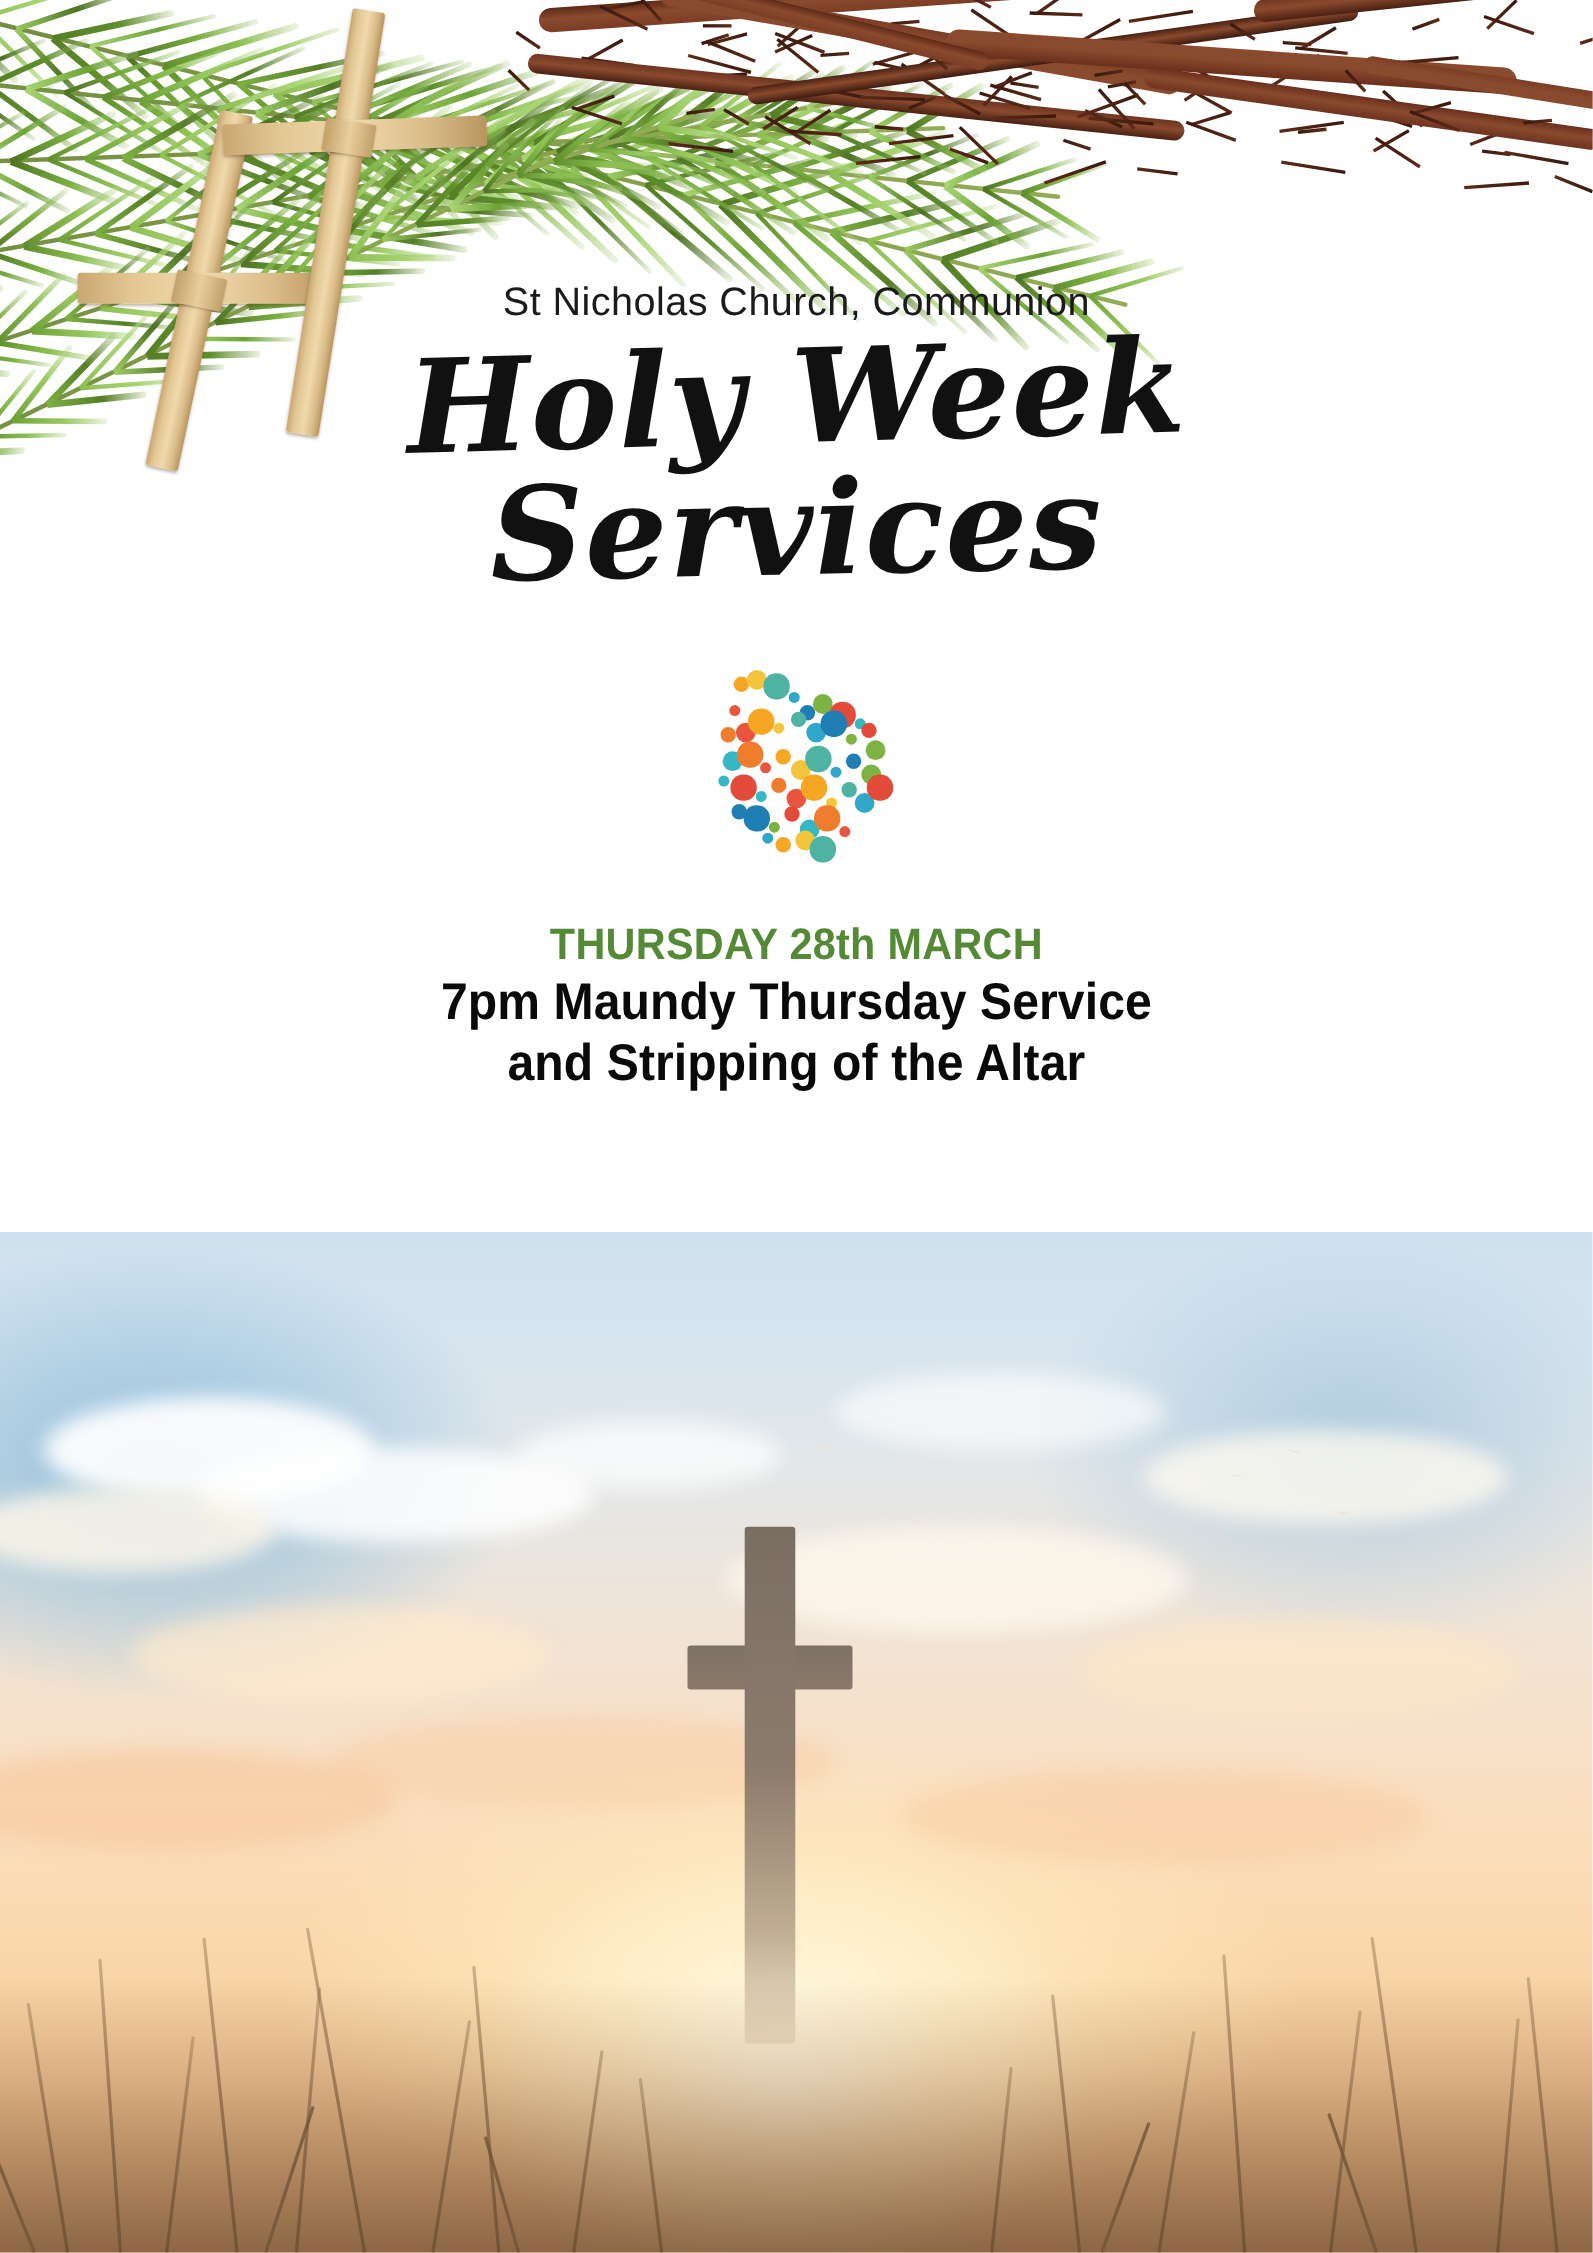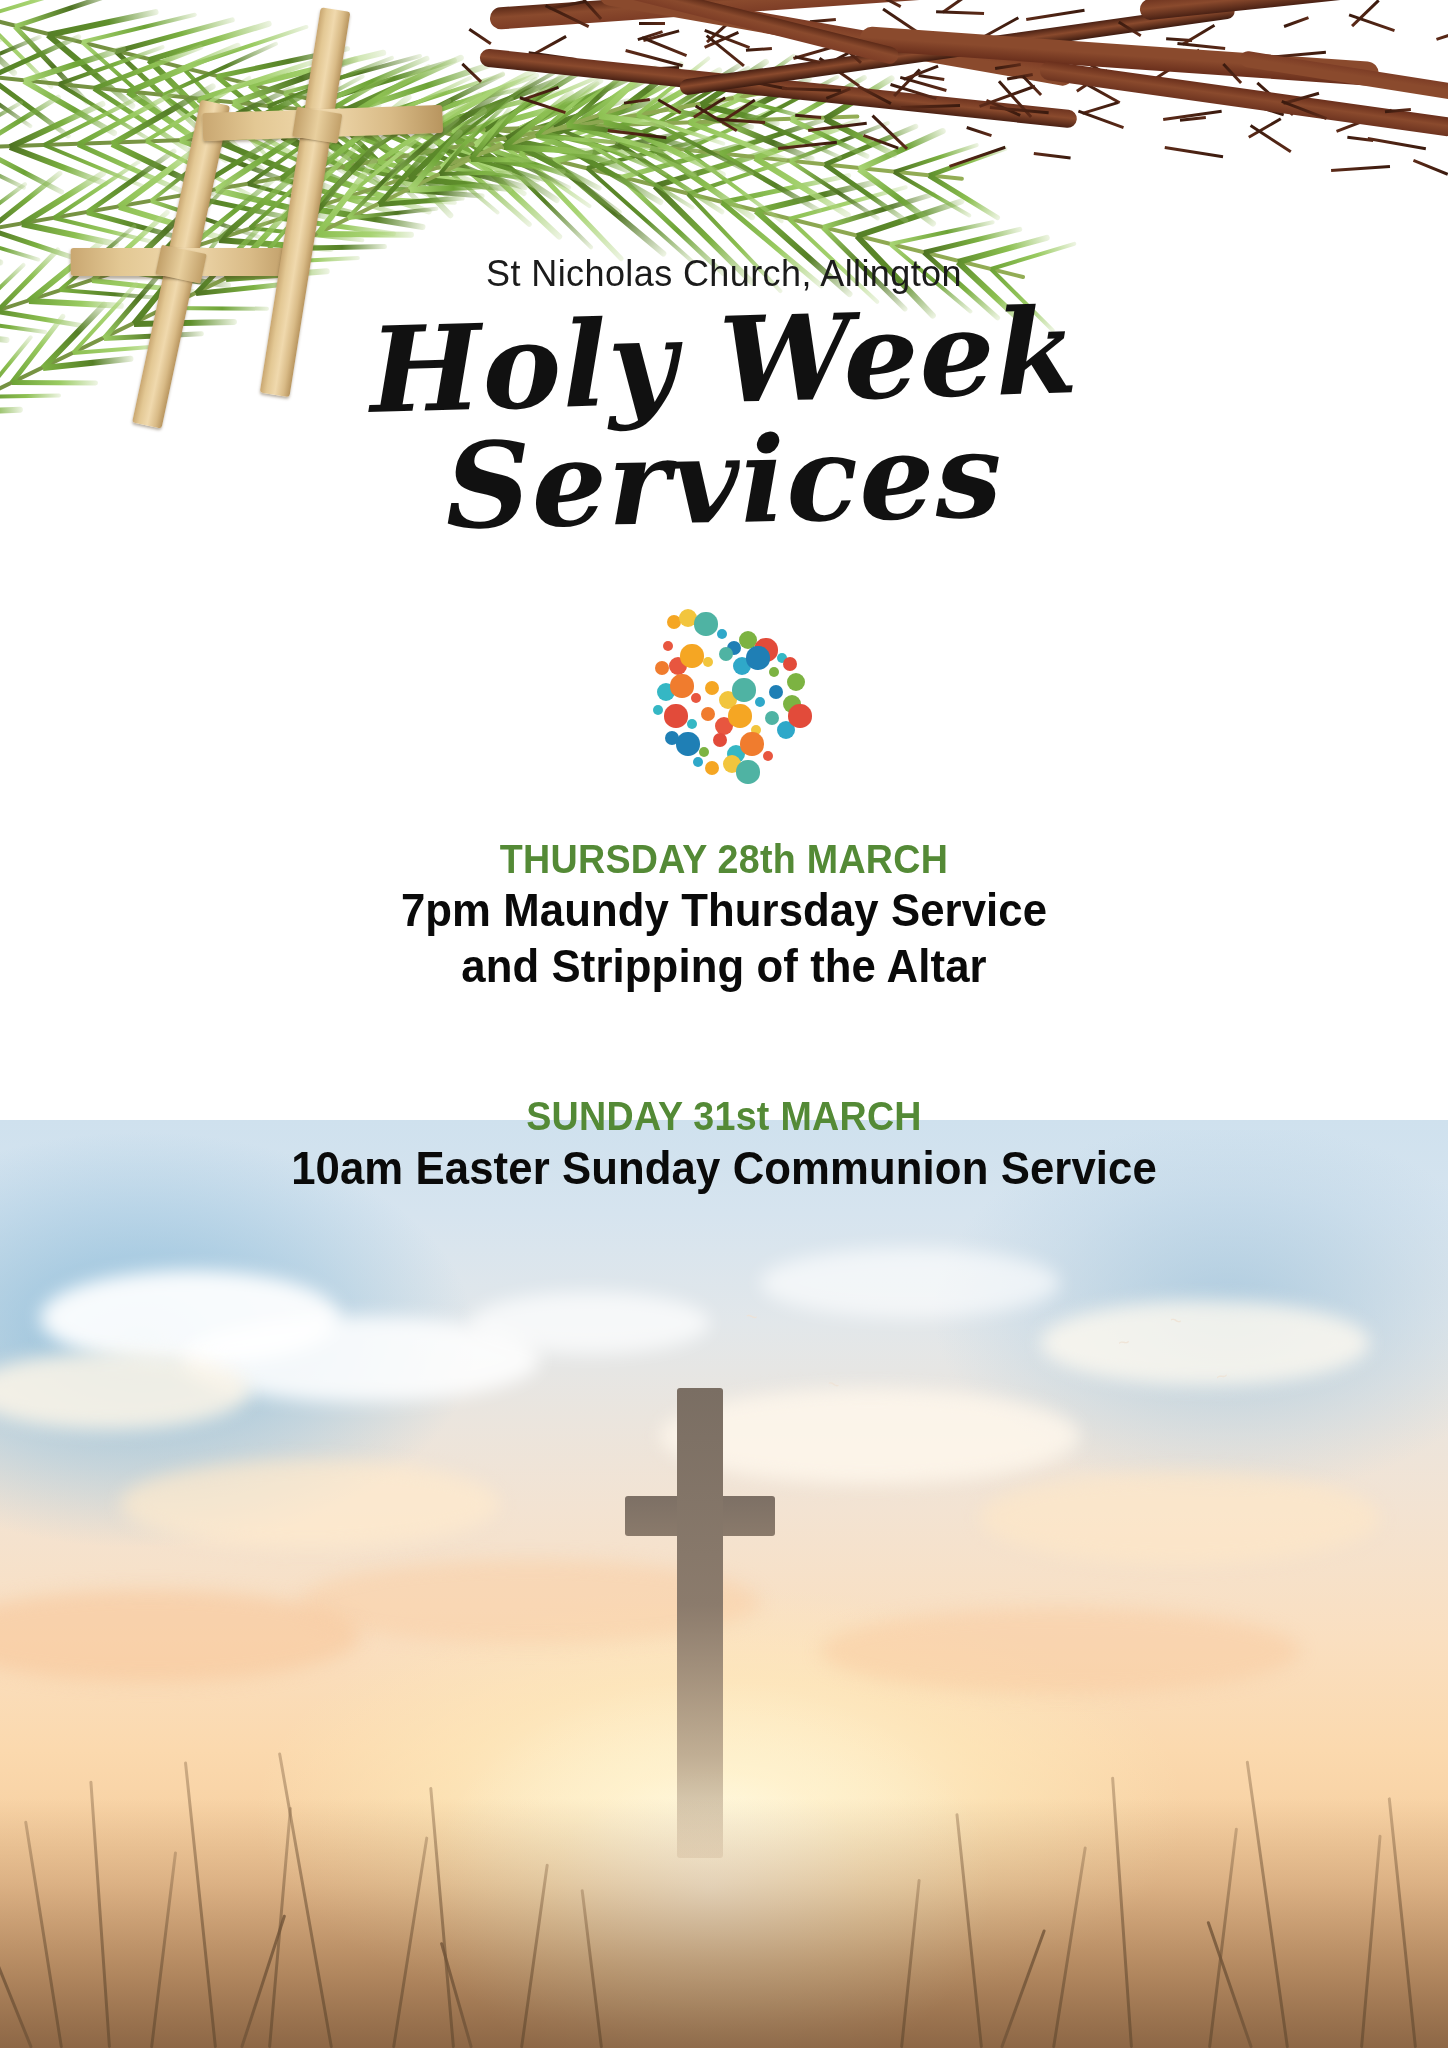--- a/index.html
+++ b/index.html
@@ -601,21 +601,21 @@
     </div>
     <div class="palm-cross" style="left:190px; top:8px; width:240px; height:390px; transform:rotate(9deg);">
       <div class="pv" style="left:100px; top:0;    width:30px; height:390px;"></div>
       <div class="ph" style="left:0;    top:100px; width:240px; height:28px; transform:rotate(-11deg);"></div>
       <div class="band" style="left:92px; top:102px; width:46px; height:30px;"></div>
     </div>
   </div>
 
   <div class="content">
 
-    <div class="church-name">St Nicholas Church, Allington</div>
+    <div class="church-name">St Nicholas Church, Communion</div>
 
     <div class="script script-1">Holy Week</div>
     <div class="script script-2">Services</div>
 
     <div class="logo-cross" id="logo-cross">
       <div class="lc-v"></div>
       <div class="lc-h"></div>
     <div class="dot" style="width: 10px; height: 10px; left: -11px; top: -7px; background: rgb(232, 86, 63);"></div>
         <div class="dot" style="width: 14.4px; height: 14.4px; left: -7.2px; top: -33.2px; background: rgb(245, 166, 35);"></div>
         <div class="dot" style="width: 18.8px; height: 18.8px; left: 4.6px; top: -39.4px; background: rgb(242, 197, 61);"></div>
@@ -669,19 +669,15 @@
 
     <div class="schedule" id="schedule">
         <div style="height: 50px;"></div>
         <div class="block">
           <div class="date">THURSDAY 28th MARCH</div>
           <div class="line">7pm Maundy Thursday Service</div>
           <div class="line">and Stripping of the Altar</div>
         </div>
         <div style="height: 50px;"></div>
         <div style="height: 50px;"></div>
-        <div class="block">
-          <div class="date">SUNDAY 31st MARCH</div>
-          <div class="line">10am Easter Sunday Communion Service</div>
-        </div>
       </div>
   </div>
 </div>
 
 </body></html>

